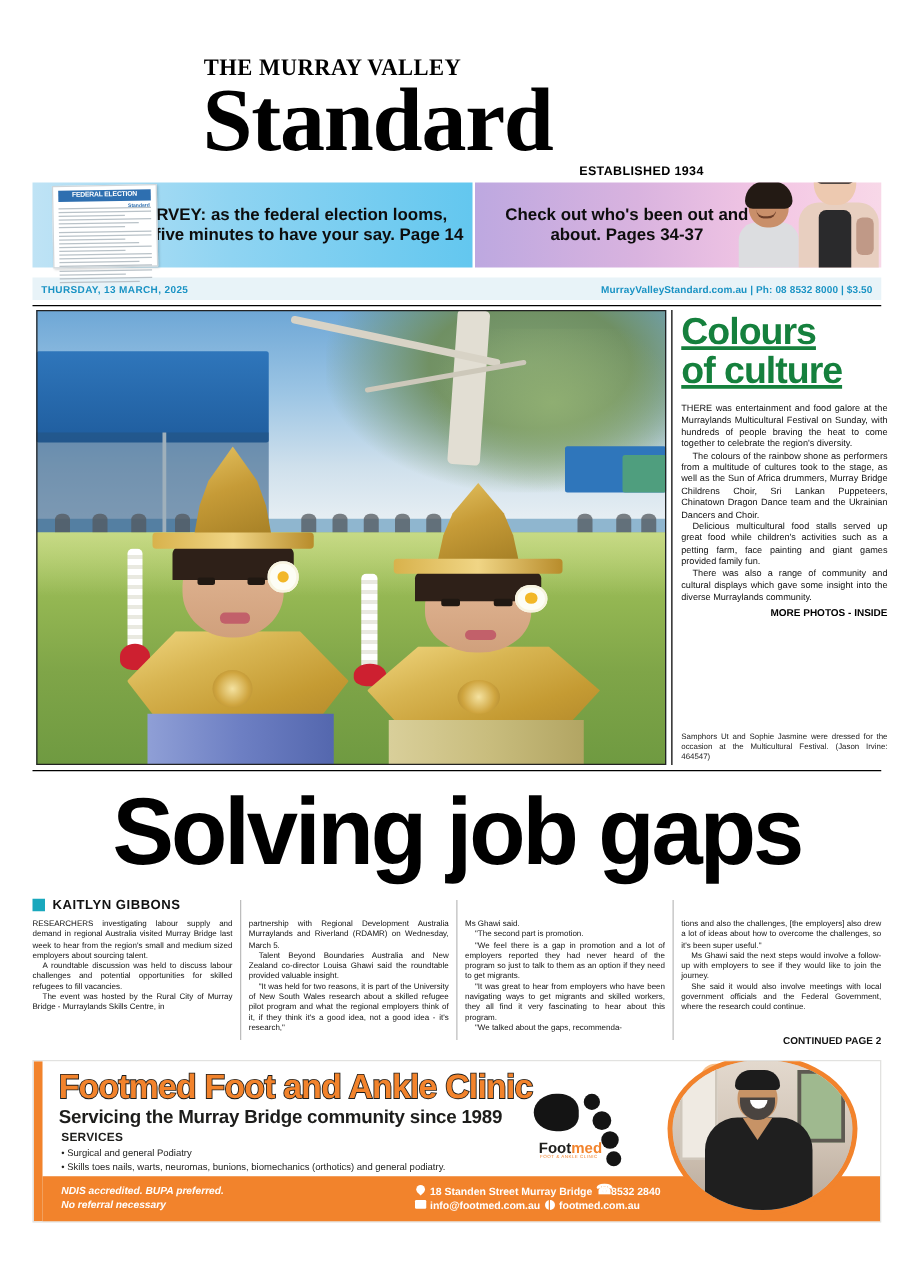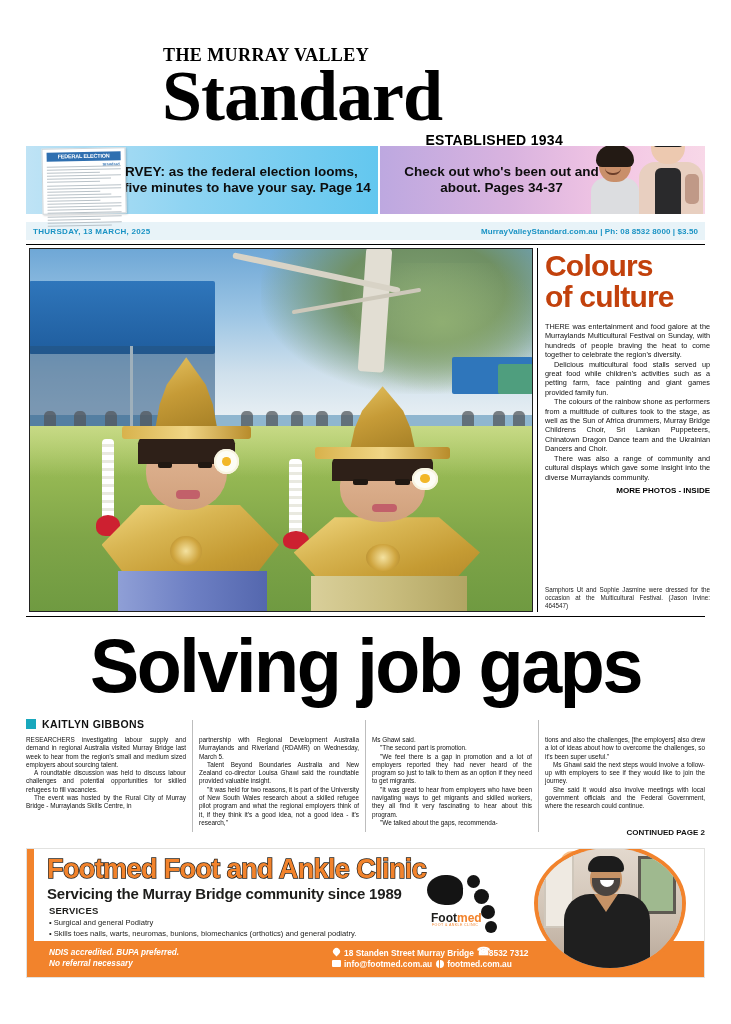--- a/index.html
+++ b/index.html
@@ -25,21 +25,21 @@
   .mh-name {
     position:absolute; left:162px; top:60px;
     font-family:"Liberation Serif", serif;
     font-weight:bold; font-size:72px; line-height:72px;
     color:#000; white-space:nowrap;
     letter-spacing:-1px;
   }
   .mh-est {
     position:absolute; right:168px; top:132px;
     font-family:"Liberation Sans", sans-serif;
-    font-weight:bold; font-size:14px; letter-spacing:0.3px;
+    font-weight:bold; font-size:10px; letter-spacing:0.3px;
     color:#000; white-space:nowrap;
   }
 
   
   .promos { position:absolute; left:0; top:146px; width:731px; height:68px; }
   .promo {
     position:absolute; top:0; height:68px;
     display:flex; align-items:center; justify-content:center;
     text-align:center; overflow:hidden;
   }
@@ -174,23 +174,24 @@
   .dc-dress { position:absolute; left:14%; top:84%; width:74%; height:16%; }
   .d1 .dc-dress { background:linear-gradient(90deg,#8f9fd6 0%, #6d7fc3 50%, #5467ae 100%); }
   .d2 .dc-dress { background:linear-gradient(90deg,#d9cf9a 0%, #c9bd7e 50%, #b2a563 100%); }
 
   .lead-photo-border { position:absolute; left:29px; top:248px; width:504px; height:364px; border:1px solid #222; pointer-events:none; }
 
   
   .lead-divider { position:absolute; left:537px; top:248px; width:1px; height:364px; background:#000; }
   .lead-right { position:absolute; left:545px; top:250px; width:165px; }
   .lead-head {
-    font-weight:bold; font-size:30px; line-height:31px; color:#c2410c;
+    font-weight:bold; font-size:30px; line-height:31px; color:#15803d;
     letter-spacing:-0.8px; margin:0 0 10px 0;
     font-family:"Liberation Sans", sans-serif;
+    text-decoration:underline;
   }
   .lead-body p {
     margin:0; font-size:7.3px; line-height:9.4px; color:#111;
     text-align:justify; font-family:"Liberation Sans", sans-serif;
   }
   .lead-body p + p { text-indent:9px; }
   .more-photos {
     text-align:right; font-weight:bold; font-size:8px; margin-top:4px; color:#000;
   }
   .lead-caption {
@@ -443,22 +444,22 @@
   <div class="lead-photo-border"></div>
   <div class="lead-divider"></div>
 
   <div class="lead-right">
     <div class="lead-head">
       <div>Colours</div>
       <div>of culture</div>
     </div>
     <div class="lead-body">
       <p>THERE was entertainment and food galore at the Murraylands Multicultural Festival on Sunday, with hundreds of people braving the heat to come together to celebrate the region's diversity.</p>
+      <p>The colours of the rainbow shone as performers from a multitude of cultures took to the stage, as well as the Sun of Africa drummers, Murray Bridge Childrens Choir, Sri Lankan Puppeteers, Chinatown Dragon Dance team and the Ukrainian Dancers and Choir.</p>
       <p>Delicious multicultural food stalls served up great food while children's activities such as a petting farm, face painting and giant games provided family fun.</p>
-      <p>The colours of the rainbow shone as performers from a multitude of cultures took to the stage, as well as the Sun of Africa drummers, Murray Bridge Childrens Choir, Sri Lankan Puppeteers, Chinatown Dragon Dance team and the Ukrainian Dancers and Choir.</p>
       <p>There was also a range of community and cultural displays which gave some insight into the diverse Murraylands community.</p>
       <div class="more-photos">MORE PHOTOS - INSIDE</div>
     </div>
   </div>
 
   <div class="lead-caption">Samphors Ut and Sophie Jasmine were dressed for the occasion at the Multicultural Festival. (Jason Irvine: 464547)</div>
 
   <div class="lead-rule-bot"></div>
 
   <div class="story-head">Solving job gaps</div>
@@ -541,21 +542,21 @@
       <div class="ap-man-cap"></div>
     </div>
 
     <div class="ad-ndis1">NDIS accredited. BUPA preferred.</div>
     <div class="ad-ndis2">No referral necessary</div>
 
     <div class="ad-contact1">
       <span class="ic ic-pin"></span>
       <span>18 Standen Street Murray Bridge</span>
       <span class="ic ic-phone"></span>
-      <span>8532 7312</span>
+      <span>8532 2840</span>
     </div>
     <div class="ad-contact2">
       <span class="ic ic-mail"></span>
       <span>info@footmed.com.au</span>
       <span class="ic ic-globe"></span>
       <span>footmed.com.au</span>
     </div>
   </div>
 
 </div>

